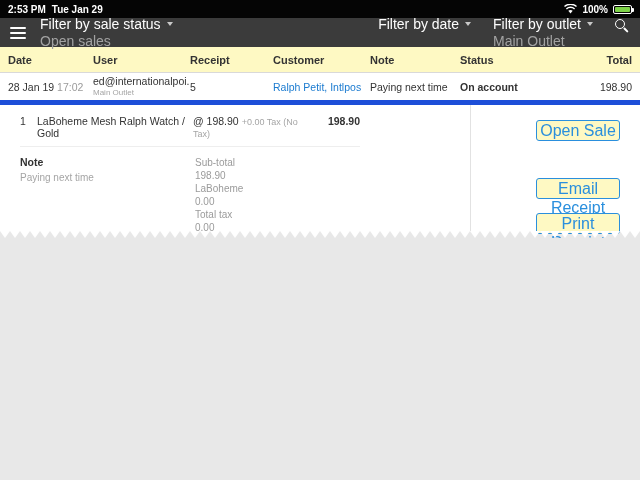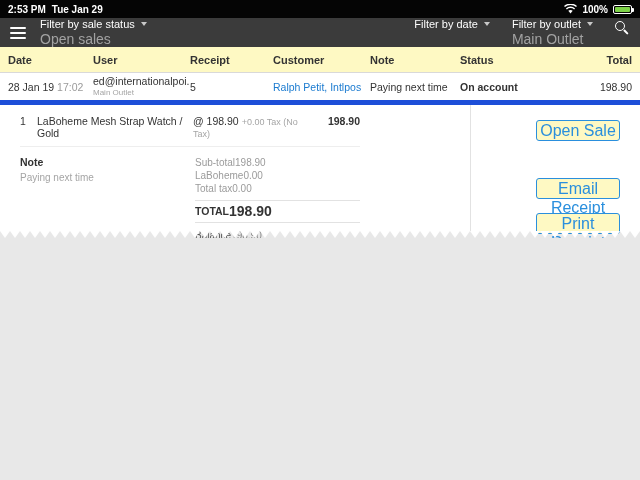--- a/index.html
+++ b/index.html
@@ -24,21 +24,21 @@
   .battery::after { content:""; position:absolute; right:-3px; top:2px; width:2px; height:4px; background:#fff; border-radius:0 1px 1px 0; }
 
   
   .app-header {
     height:29px; background:#3b3b3b; color:#fff; flex:none;
     display:flex; align-items:center; padding:0 10px; position:relative;
   }
   .hamburger { width:16px; height:12px; display:flex; flex-direction:column; justify-content:space-between; cursor:pointer; margin-right:14px; }
   .hamburger span { display:block; height:2px; background:#fff; border-radius:1px; }
   .hdr-filter { display:flex; flex-direction:column; justify-content:center; line-height:1.15; cursor:pointer; }
-  .hdr-filter .lab { font-size:11px; color:#fdfdfd; display:flex; align-items:center; }
+  .hdr-filter .lab { font-size:14px; color:#fdfdfd; display:flex; align-items:center; }
   .hdr-filter .sub { font-size:14px; color:#a2a2a2; margin-top:1px; }
   .chev { width:0; height:0; border-left:3.5px solid transparent; border-right:3.5px solid transparent; border-top:4px solid #c8c8c8; display:inline-block; margin-left:6px; }
   .hdr-spacer { flex:1; }
   .hdr-right { display:flex; align-items:flex-start; gap:22px; }
   .search-icon { position:relative; width:15px; height:15px; cursor:pointer; margin-top:3px; }
   .search-icon::before { content:""; position:absolute; width:8px; height:8px; border:1.5px solid #fff; border-radius:50%; top:0; left:0; }
   .search-icon::after { content:""; position:absolute; width:6px; height:1.6px; background:#fff; transform:rotate(45deg); top:10px; left:8px; border-radius:1px; }
 
   
   .grid-cols { display:grid; grid-template-columns:85px 97px 83px 97px 90px 88px 1fr; padding:0 8px; }
@@ -69,21 +69,21 @@
   .li-name { flex:1; }
   .li-price-group { width:112px; }
   .li-tax { font-size:9px; color:#a5a5a5; }
   .li-amount { width:55px; text-align:right; font-weight:bold; }
 
   .detail-cols { display:flex; margin-top:9px; }
   .note-col { width:175px; }
   .note-col .note-h { font-size:10.5px; font-weight:bold; color:#333; }
   .note-col .note-t { font-size:10px; color:#a5a5a5; margin-top:4px; }
   .totals-col { width:165px; }
-  .t-row { display:flex; justify-content:flex-start; font-size:10px; color:#9b9b9b; line-height:13px; }
+  .t-row { display:flex; justify-content:center; font-size:10px; color:#9b9b9b; line-height:13px;flex-direction:column; }
   .t-row.big { border-top:1px solid #e2e2e2; margin-top:5px; padding:4px 0; align-items:center; }
   .t-row.big .t-lab { font-size:10.5px; font-weight:bold; color:#333; }
   .t-row.big .t-val { font-size:14px; font-weight:bold; color:#333; }
   .t-row.bal { border-top:1px solid #e2e2e2; padding-top:6px; color:#888; }
   .t-row.bal .t-lab { color:#555; }
 
   .detail-divider { width:1px; background:#e2e2e2; margin-top:0; }
   .detail-right { flex:1; display:flex; flex-direction:column; padding-top:8px; }
   .btn {
     width:84px; height:21px; border:1px solid #2a8fdd; border-radius:3px;
@@ -176,21 +176,21 @@
     <div class="cell-customer">Ralph Petit, Intlpos</div>
     <div>Paying next time</div>
     <div class="cell-status">On account</div>
     <div class="cell-total">198.90</div>
   </div>
 
   <div class="detail-card">
     <div class="detail-left">
       <div class="line-item">
         <span class="li-qty">1</span>
-        <span class="li-name">LaBoheme Mesh Strap Watch / Gold</span>
+        <span class="li-name">LaBoheme Mesh Ralph Watch / Gold</span>
         <span class="li-price-group">
           <span>@ 198.90</span>
           <span class="li-tax">+0.00 Tax (No Tax)</span>
         </span>
         <span class="li-amount">198.90</span>
       </div>
       <div class="detail-cols">
         <div class="note-col">
           <div class="note-h">Note</div>
           <div class="note-t">Paying next time</div>

